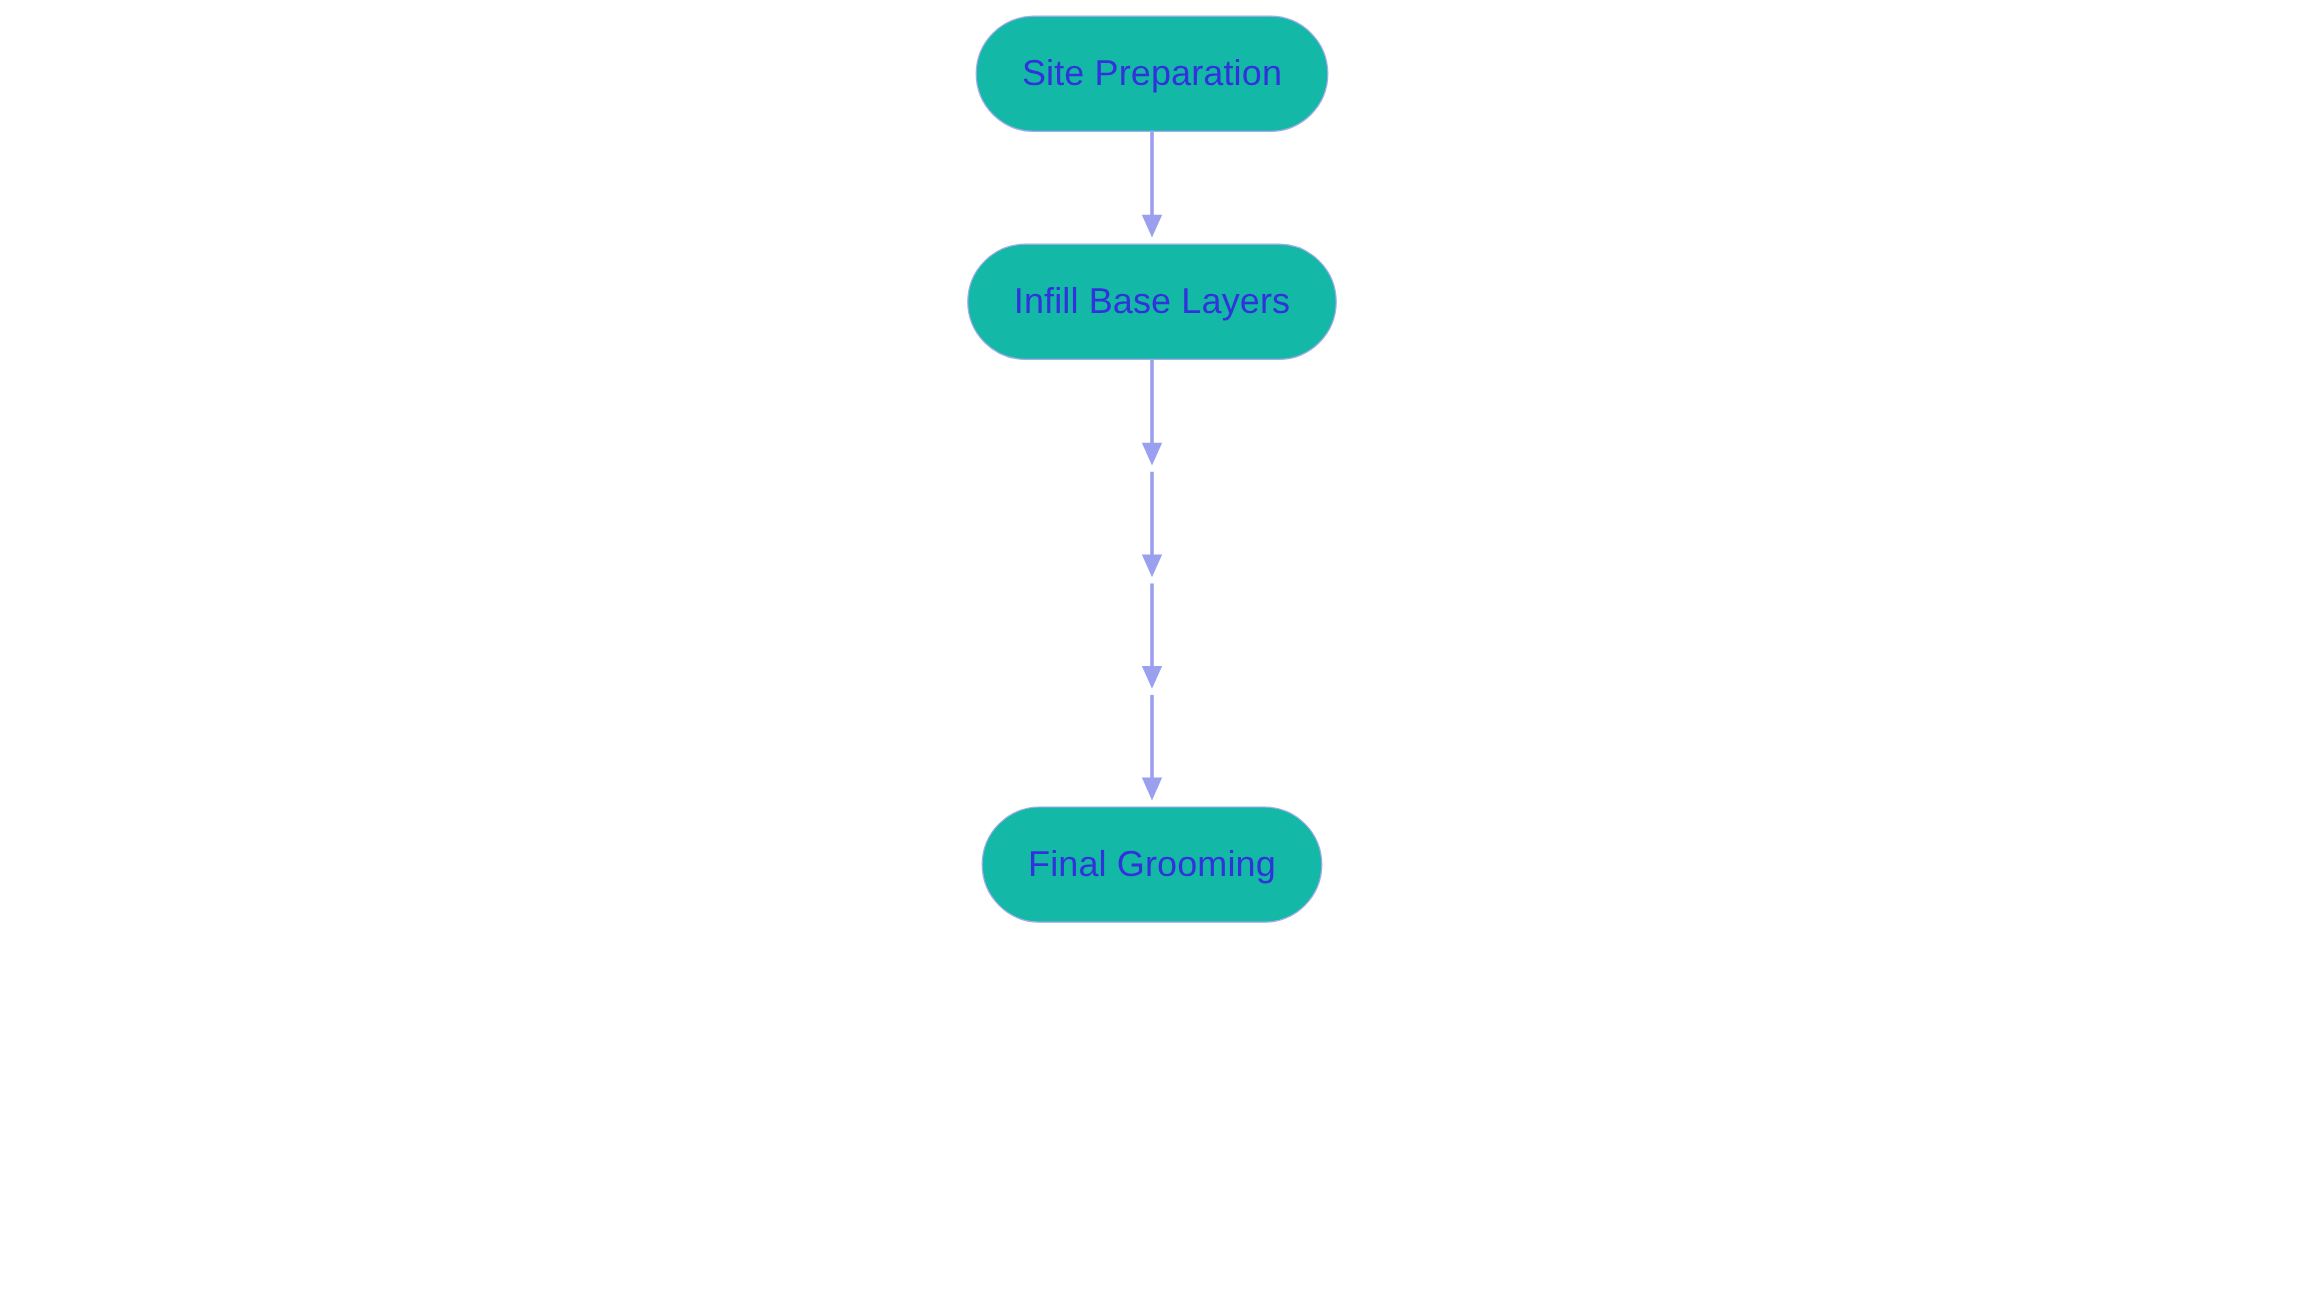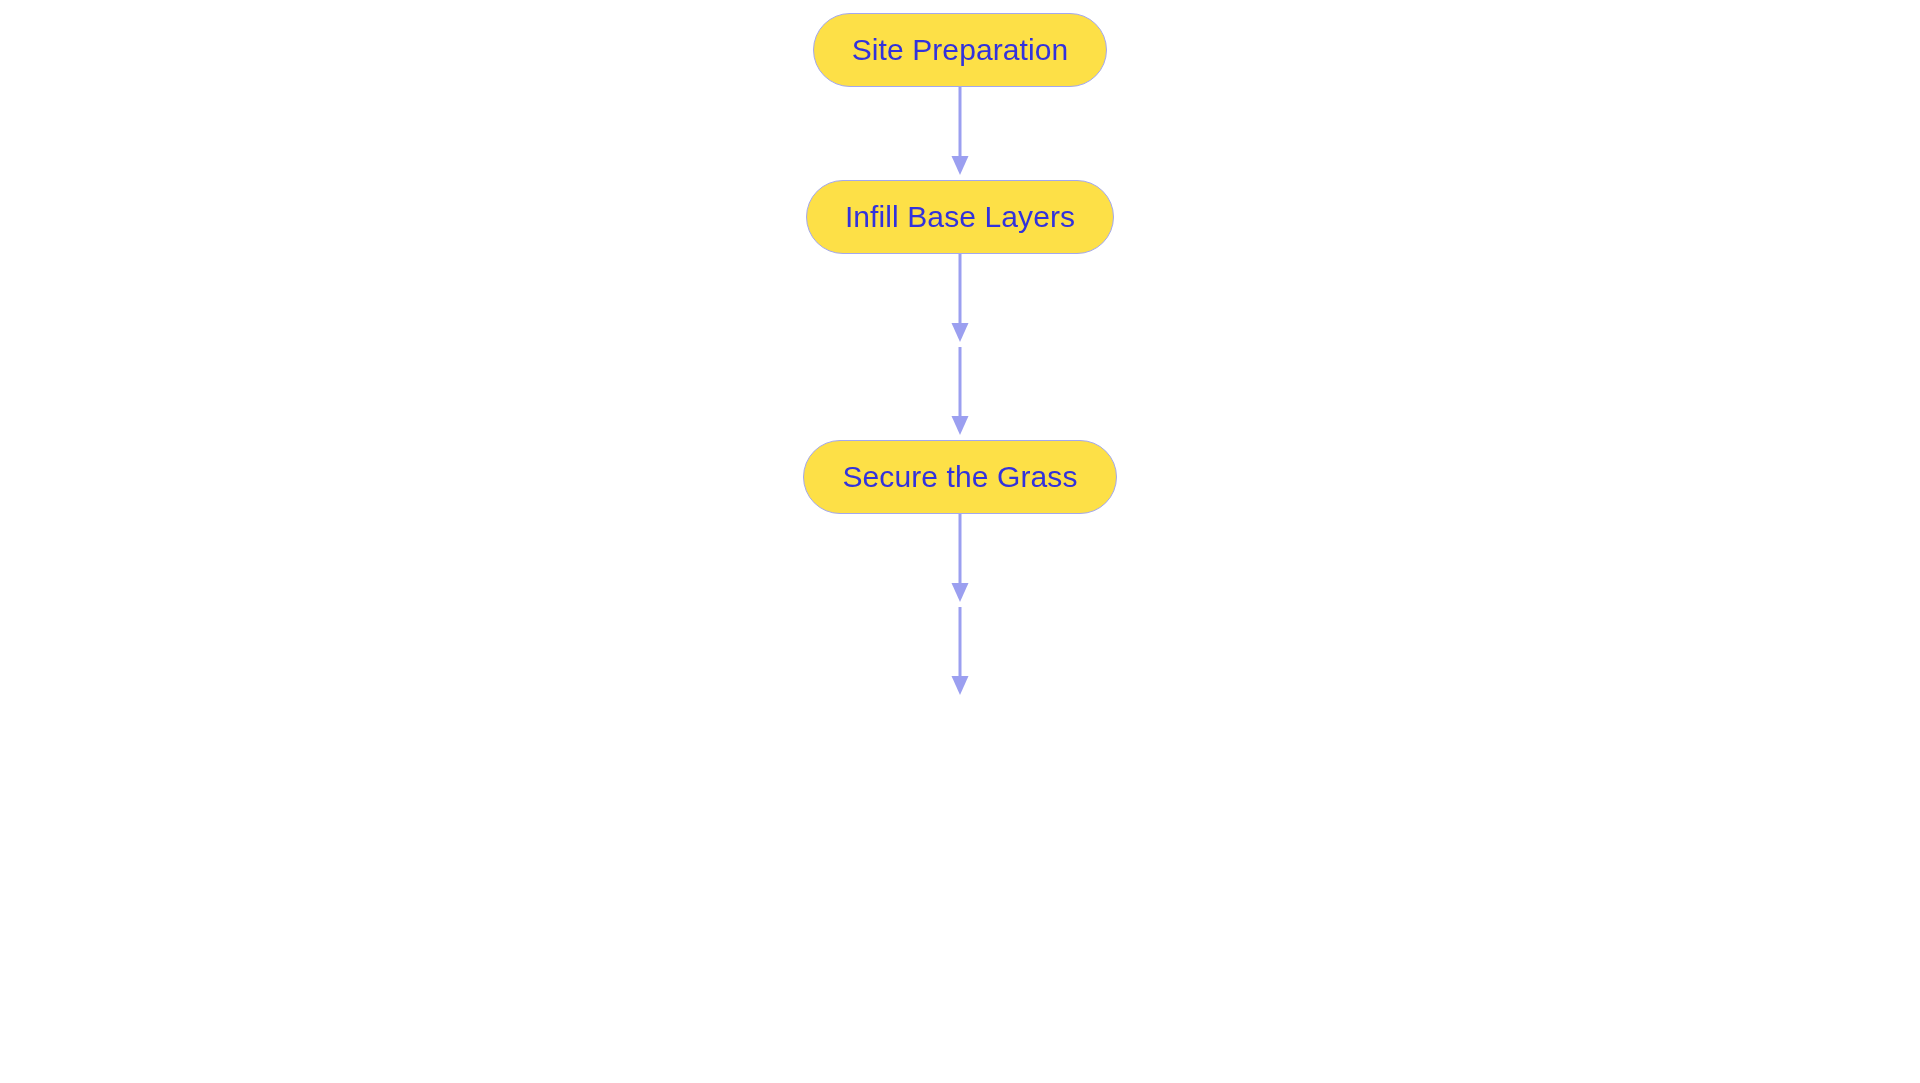--- a/index.html
+++ b/index.html
@@ -27,23 +27,23 @@
     width: 1920px;
     height: 1083px;
     display: flex;
     flex-direction: column;
     align-items: center;
     justify-content: flex-start;
   }
 
   .node {
     box-sizing: border-box;
-    height: 74px;
+    height: 97px;
     border-radius: 49px;
-    background: #fde047;
+    background: #14b8a6;
     border: 1.6px solid #a3a8ef;
     display: flex;
     align-items: center;
     justify-content: flex-start;
     padding: 0 38px;
     flex: 0 0 auto;
   }
 
   .node-label {
     font-family: "Liberation Sans", sans-serif;
@@ -92,30 +92,30 @@
       <line x1="15" y1="0" x2="15" y2="72" stroke="#9b9ff0" stroke-width="3"></line>
       <polygon points="15,88 6.5,69 23.5,69" fill="#9b9ff0"></polygon>
     </svg>
 
 
     <svg class="connector" viewBox="0 0 30 93" xmlns="http://www.w3.org/2000/svg">
       <line x1="15" y1="0" x2="15" y2="72" stroke="#9b9ff0" stroke-width="3"></line>
       <polygon points="15,88 6.5,69 23.5,69" fill="#9b9ff0"></polygon>
     </svg>
 
-    <div class="node">
-      <span class="node-label">Secure the Grass</span>
-    </div>
 
     <svg class="connector" viewBox="0 0 30 93" xmlns="http://www.w3.org/2000/svg">
       <line x1="15" y1="0" x2="15" y2="72" stroke="#9b9ff0" stroke-width="3"></line>
       <polygon points="15,88 6.5,69 23.5,69" fill="#9b9ff0"></polygon>
     </svg>
 
 
     <svg class="connector" viewBox="0 0 30 93" xmlns="http://www.w3.org/2000/svg">
       <line x1="15" y1="0" x2="15" y2="72" stroke="#9b9ff0" stroke-width="3"></line>
       <polygon points="15,88 6.5,69 23.5,69" fill="#9b9ff0"></polygon>
     </svg>
 
+    <div class="node">
+      <span class="node-label">Final Grooming</span>
+    </div>
 
   </div>
 </div>
 
 </body></html>

